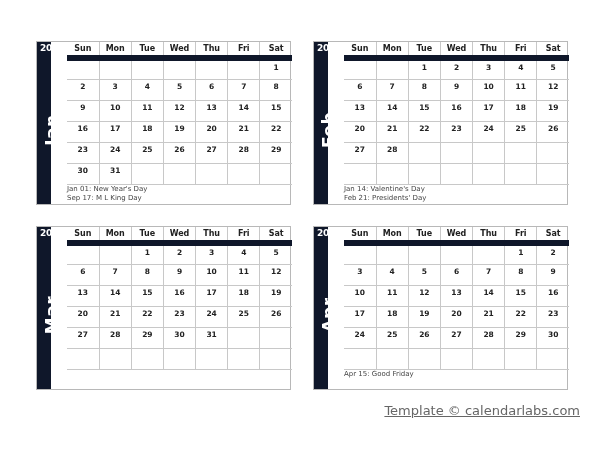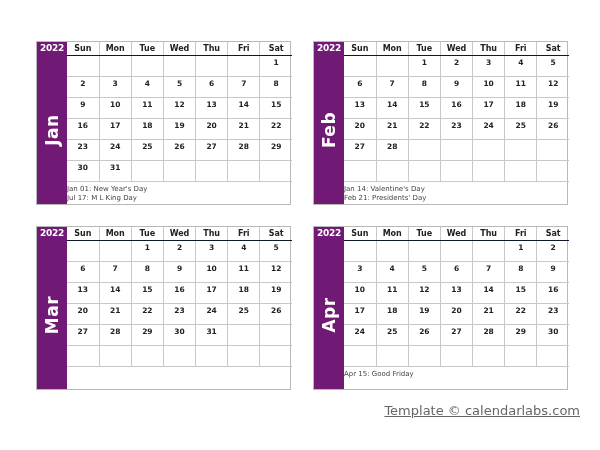--- a/index.html
+++ b/index.html
@@ -1,24 +1,24 @@
 <!DOCTYPE html>
 <html><head>
 <meta charset="utf-8">
 <style>
   html, body { margin:0; padding:0; background:#ffffff; }
   body { width:600px; height:450px; position:relative; overflow:hidden; font-family:"DejaVu Sans", sans-serif; color:#222; }
   .cal { position:absolute; width:255px; height:164px; border:1px solid #b8b8b8; box-sizing:border-box; }
-  .band { position:absolute; left:0; top:0; width:30px; height:100%; background:#701a75; }
+  .band { position:absolute; left:0; top:0; width:14px; height:100%; background:#0f172a; }
   .year { position:absolute; left:0; top:0; width:30px; height:13px; color:#fff; font-weight:bold; font-size:9px; line-height:13px; text-align:center; letter-spacing:-0.3px; }
   .month { position:absolute; left:0; top:13px; width:30px; bottom:0; display:flex; align-items:center; justify-content:center; }
   .month span { display:block; transform:rotate(-90deg); color:#fff; font-weight:bold; font-size:17px; white-space:nowrap; letter-spacing:0.5px; }
   .grid { position:absolute; left:30px; top:0; right:0; }
   table { border-collapse:collapse; width:225px; table-layout:fixed; }
-  th { height:13px; font-size:8px; font-weight:bold; text-align:center; padding:0; border-right:1px solid #c8c8c8; border-bottom:1px solid #0f172a; line-height:13px; }
+  th { height:13px; font-size:8px; font-weight:bold; text-align:center; padding:0; border-right:1px solid #c8c8c8; border-bottom:6px solid #0f172a; line-height:13px; }
   td { height:21px; font-size:7.5px; font-weight:bold; text-align:center; vertical-align:top; padding:2px 0 0 0; border-right:1px solid #c8c8c8; border-bottom:1px solid #c8c8c8; box-sizing:border-box; line-height:9px; }
   th:last-child, td:last-child { border-right:none; }
   .notes { position:absolute; left:30px; right:0; bottom:0; height:20px; padding:0 0 0 0; font-size:7px; line-height:9px; color:#444; box-sizing:border-box; padding-top:1px; }
   .footer { position:absolute; right:20px; top:403px; font-size:13px; color:#666;text-decoration:underline; }
 </style>
 </head>
 <body>
 
 <div id="root">
     <div class="cal" style="left: 36px; top: 41px;">
@@ -92,21 +92,21 @@
               <td></td>
               <td></td>
               <td></td>
               <td></td>
             </tr>
           </tbody>
         </table>
       </div>
       <div class="notes">
         <div>Jan 01: New Year's Day</div>
-        <div>Jul 17: M L King Day</div>
+        <div>Sep 17: M L King Day</div>
       </div>
     </div>
     <div class="cal" style="left: 313px; top: 41px;">
       <div class="band">
         <div class="year">2022</div>
         <div class="month">
           <span>Feb</span>
         </div>
       </div>
       <div class="grid">

